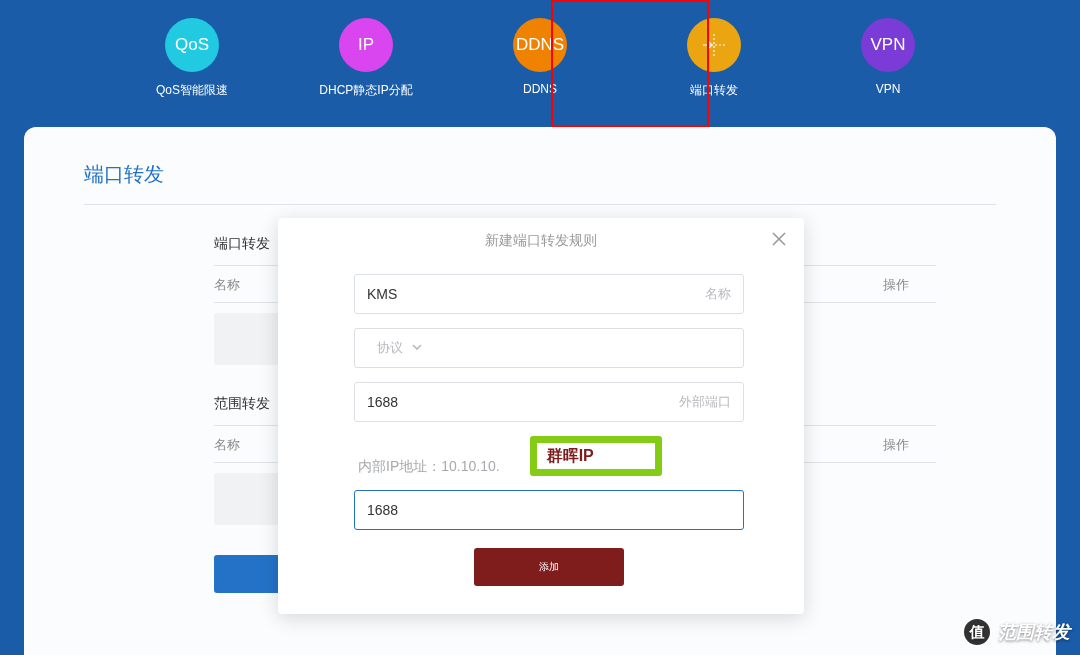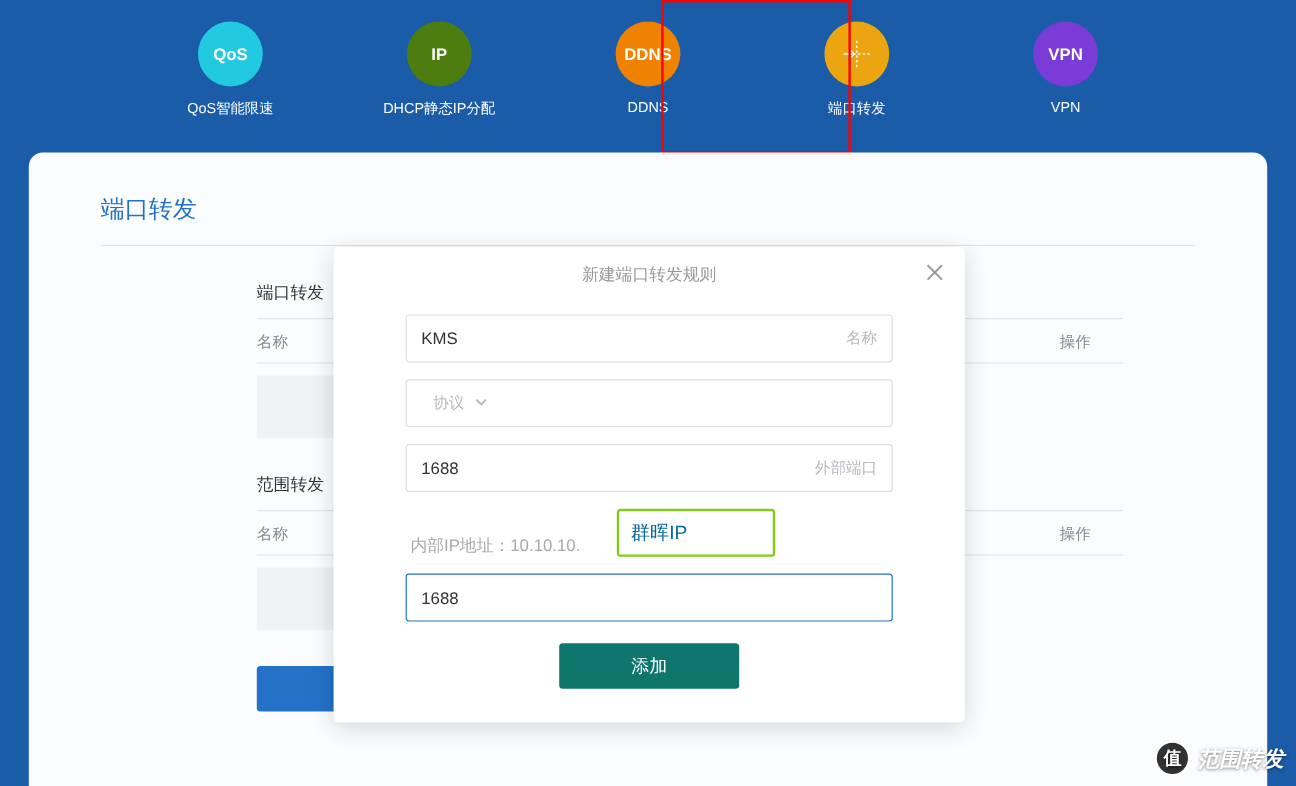--- a/index.html
+++ b/index.html
@@ -27,30 +27,30 @@
     cursor: pointer;
   }
   .nav-circle {
     width: 54px;
     height: 54px;
     border-radius: 50%;
     display: flex;
     align-items: center;
     justify-content: center;
     color: #fff;
-    font-size: 14px;
-    font-weight: 700;
+    font-size: 17px;
+    font-weight: 400;
     margin-bottom: 10px;
   }
   .nav-label {
     color: #ffffff;
     font-size: 12px;
   }
   .c-qos   { background:#21cae1; }
-  .c-ip    { background:#4d7c0f;text-align:center; }
+  .c-ip    { background:#d946ef;text-align:center; }
   .c-ddns  { background:#ef8200; }
   .c-port  { background:#eaa510; }
   .c-vpn   { background:#7a3bd6; }
   .c-other { background:#1f78d0; }
   .highlight-box {
     position: absolute;
     border: 2px solid #ff0000;
     pointer-events: none;
   }
   .hl1 { left: 551px; top: 0px; width: 158px; height: 128px; }
@@ -117,21 +117,21 @@
     border-radius: 3px;
     font-size: 13px;
     margin-left: 130px;
     margin-top: 30px;
     cursor: pointer;
   }
   
   .modal {
     position: absolute;
     left: 278px;
-    top: 206px;
+    top: 218px;
     width: 526px;
     background: #fff;
     box-shadow: 0 4px 20px rgba(0,0,0,0.15);
     border-radius: 4px;
     z-index: 10;
   }
   .modal-head {
     display: flex;
     align-items: center;
     justify-content: center;
@@ -141,20 +141,21 @@
     font-size: 14px;
   }
   .modal-close {
     position: absolute;
     right: 16px; top: 12px;
     cursor: pointer;
     color: #999;
   }
   .modal-body {
     padding: 10px 60px 28px 60px;
+    margin-left: 16px;
   }
   .fld {
     display: flex;
     align-items: center;
     border: 1px solid #dcdfe3;
     border-radius: 3px;
     height: 40px;
     margin-bottom: 14px;
     padding: 0 12px;
     font-size: 14px;
@@ -182,43 +183,43 @@
     align-items: flex-end;
     margin-bottom: 14px;
     font-size: 14px;
   }
   .ip-prefix {
     color: #a7a9ad;
     padding-right: 30px;
     padding-left: 4px;
   }
   .ip-box {
-    border: 2px solid #84cc16;
+    border: 7px solid #84cc16;
     border-radius: 3px;
     width: 132px;
     height: 40px;
     display: flex;
     align-items: center;
     padding: 0 10px;
     font-size: 16px;
-    color: #0369a1;
-    font-weight: 400;
+    color: #7f1d1d;
+    font-weight: 700;
   }
   .fld-focus {
     border-color: #2472c8;
   }
   .add-btn {
     display: block;
     width: 150px;
     height: 38px;
-    background: #0f766e;
+    background: #7f1d1d;
     color: #fff;
     border: none;
     border-radius: 3px;
-    font-size: 15px;
+    font-size: 10px;
     margin: 18px auto 0 auto;
     cursor: pointer;
   }
   
   .watermark {
     position: absolute;
     right: 10px;
     bottom: 8px;
     display: flex;
     align-items: center;

